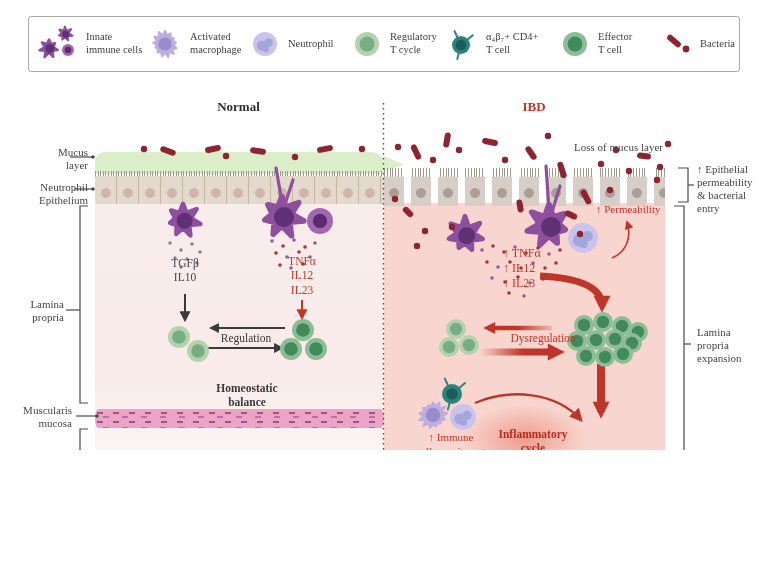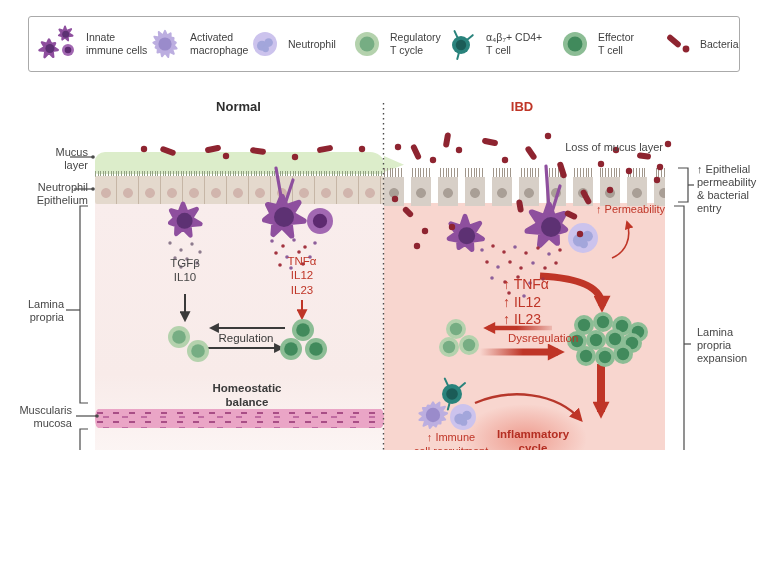--- a/index.html
+++ b/index.html
@@ -1,17 +1,17 @@
 <!DOCTYPE html>
 <html><head>
 <meta charset="utf-8">
 <style>
   html,body{margin:0;padding:0;background:#fff;}
   #canvas{position:relative;width:768px;height:450px;background:#fff;overflow:hidden;
-          font-family:Liberation Sans, sans-serif;}
+          font-family:Liberation Serif, serif;}
   .abs{position:absolute;}
   .pre{white-space:pre-line;}
   
   .legend{left:28px;top:16px;width:710px;height:54px;border:1.4px solid #aaa;border-radius:3px;background:#fff;z-index:9;}
   .leg-item{position:absolute;top:6px;height:42px;display:flex;align-items:center;gap:5px;}
   .leg-label{font-size:10.5px;color:#3f3f3f;line-height:1.2;white-space:pre-line;}
   
   .ptitle{font-size:13px;font-weight:bold;color:#2f2f2f;text-align:center;z-index:8;}
   
   .anat{font-size:11px;color:#474747;line-height:1.18;text-align:right;z-index:8;}
@@ -120,21 +120,21 @@
     <div class="leg-item" style="left:630px">
         <svg class="leg-icon" width="36" height="42" viewBox="0 0 36 42">
           <rect x="-8" y="-3" width="16" height="6" rx="3" fill="#8e2430" transform="translate(15,18) rotate(40)"></rect>
           <circle cx="27" cy="26" r="3.4" fill="#8e2430"></circle>
         </svg>
         <div class="leg-label">Bacteria</div>
       </div>
   </div>
 
   <div class="abs ptitle" style="left:196px;top:99px;width:85px;">Normal</div>
-  <div class="abs ptitle red" style="left:492px;top:99px;width:60px;text-align:center;">IBD</div>
+  <div class="abs ptitle red" style="left:504px;top:99px;width:60px;text-align:center;">IBD</div>
 
   <div class="abs lam-n"></div>
   <div class="abs lam-i"></div>
   <div class="abs lam-i-fade"></div>
   <div class="abs mucus-n"></div>
   <div class="abs mucus-i"></div>
   <div class="abs brush-n"></div>
   <div class="abs epi-n"></div>
   <div class="abs brush-i"></div>
   <div class="abs epi-i"></div>
@@ -374,21 +374,21 @@
 IL10</div>
   <div class="abs dtxt pre red" style="left:277px;top:254px;width:50px;">TNFα
 IL12
 IL23</div>
   <div class="abs dtxt" style="left:213px;top:331px;width:66px;color:#3a3a3a;">Regulation</div>
   <div class="abs dtxt pre bold" style="left:197px;top:381px;width:100px;color:#3a3a3a;">Homeostatic
 balance</div>
 
   <div class="abs" style="left:545px;top:141px;width:118px;font-size:11px;color:#474747;text-align:right;z-index:8;">Loss of mucus layer</div>
   <div class="abs red" style="left:596px;top:203px;font-size:11px;z-index:8;">↑ Permeability</div>
-  <div class="abs red pre" style="left:503px;top:276px;font-size:14px;line-height:1.25;z-index:8;">↑ TNFα
+  <div class="abs red pre" style="left:503px;top:246px;font-size:12px;line-height:1.25;z-index:8;">↑ TNFα
 ↑ IL12
 ↑ IL23</div>
   <div class="abs dtxt red" style="left:508px;top:331px;width:70px;">Dysregulation</div>
   <div class="abs dtxt pre bold" style="left:493px;top:427px;width:80px;color:#b42e22;">Inflammatory
 cycle</div>
   <div class="abs dtxt pre red" style="left:405px;top:431px;width:92px;font-size:11px;">↑ Immune
 cell recruitment</div>
 
 </div>
 

